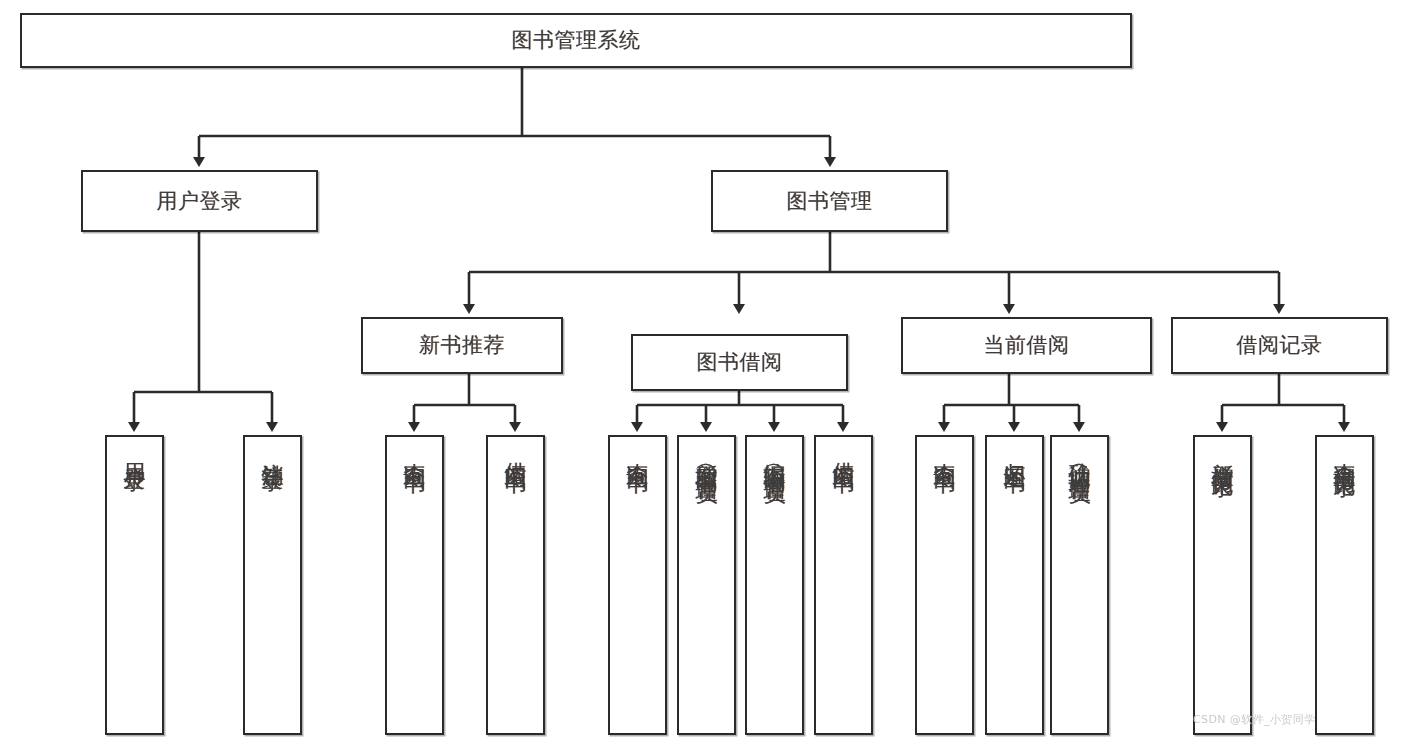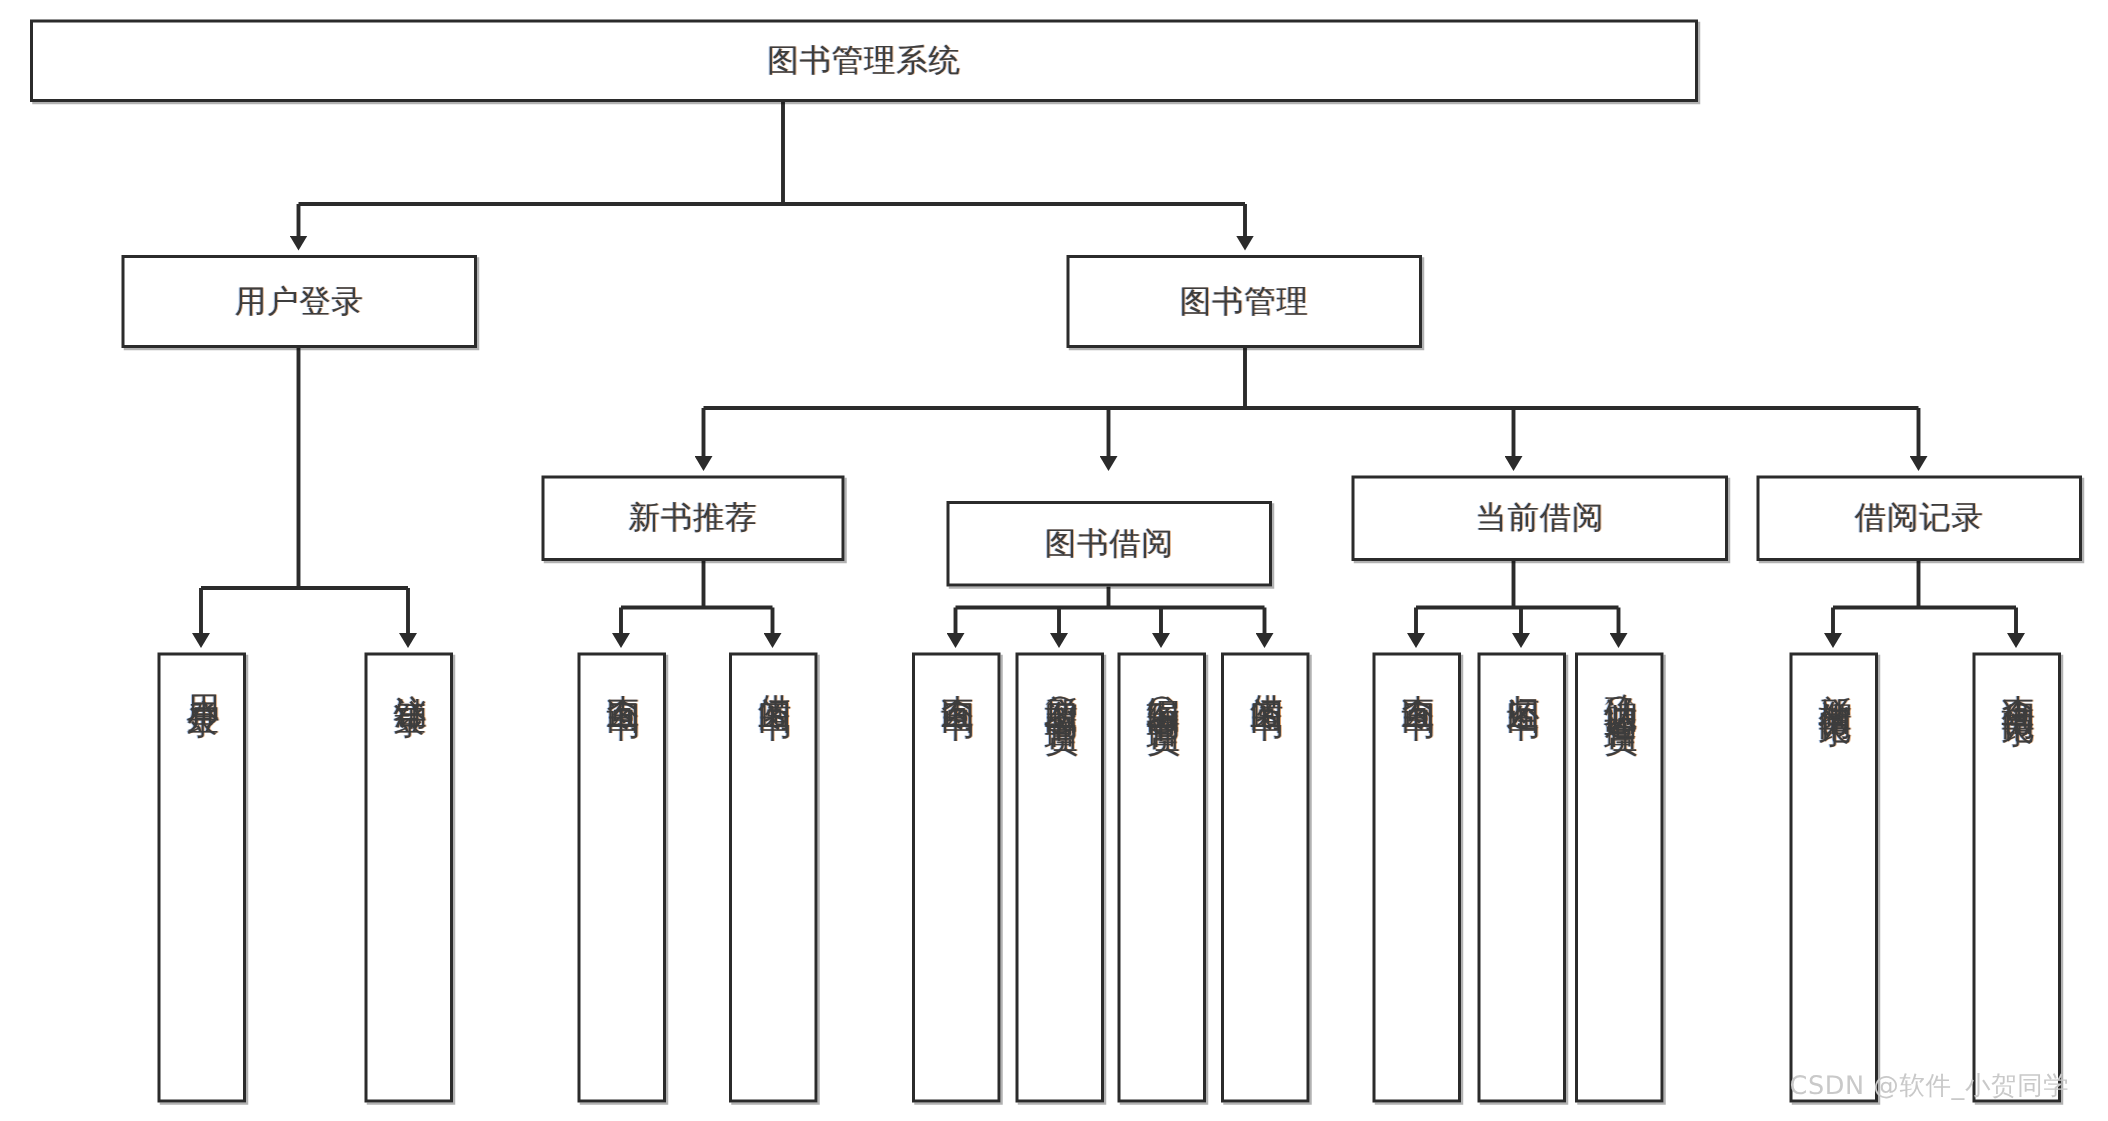--- a/index.html
+++ b/index.html
@@ -37,21 +37,21 @@
     letter-spacing:3px;
     line-height:1.0;
     white-space:normal;
     max-height:284px;
   }
   .node.vert{ align-items:flex-start; padding-top:8px; }
 
   #watermark{
     position:absolute;
     left:1193px;top:712px;
-    font-size:17px;
+    font-size:11px;
     color:#c9c9c9;
     white-space:nowrap;
     letter-spacing:0.4px;
   }
 </style>
 </head>
 <body>
 
 <div id="canvas">
 

